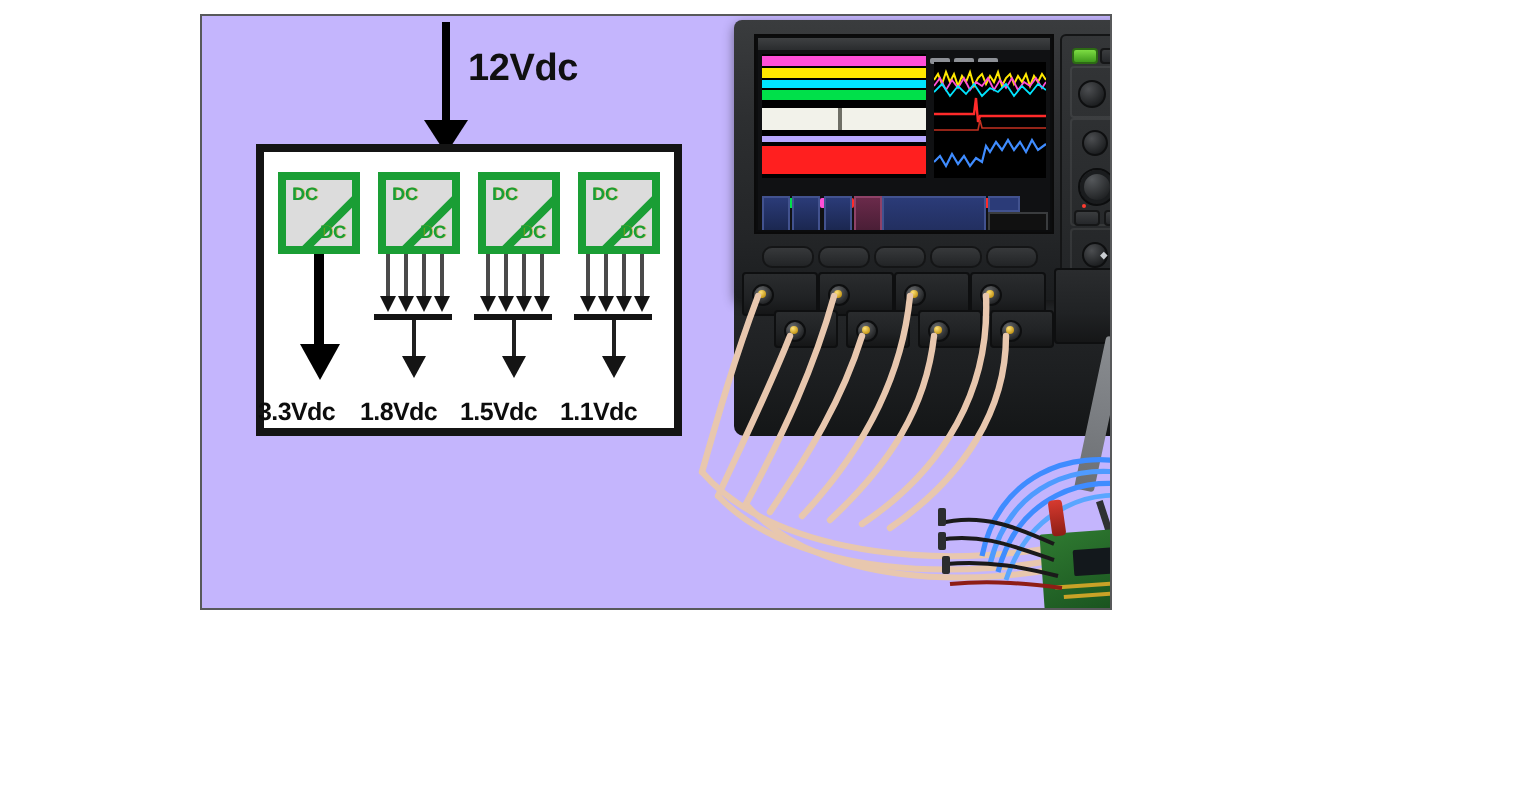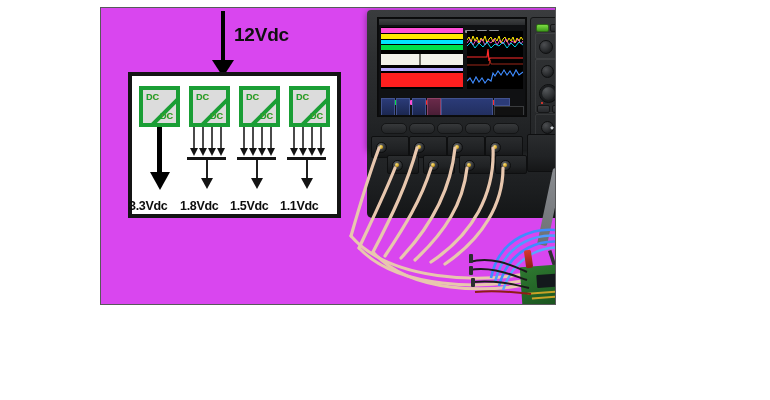--- a/index.html
+++ b/index.html
@@ -3,21 +3,21 @@
 <meta charset="utf-8">
 <style>
   html,body{margin:0;padding:0;background:#ffffff;}
   body{width:770px;height:400px;overflow:hidden;font-family:"Liberation Sans",sans-serif;}
 
   #stage{position:relative;width:770px;height:400px;background:#ffffff;}
 
   
   #panel{
     position:absolute;left:100px;top:7px;width:456px;height:298px;
-    background:#d946ef;border:1.5px solid #58595b;box-sizing:border-box;overflow:hidden;
+    background:#c4b5fd;border:1.5px solid #58595b;box-sizing:border-box;overflow:hidden;
   }
 
   
   #diagram{position:absolute;left:0px;top:0px;width:250px;height:296px;}
 
   .dc-label-12{
     position:absolute;left:133px;top:16px;
     font-size:19px;font-weight:bold;color:#101010;letter-spacing:-0.2px;
     font-family:"Liberation Sans",sans-serif;white-space:nowrap;
   }

